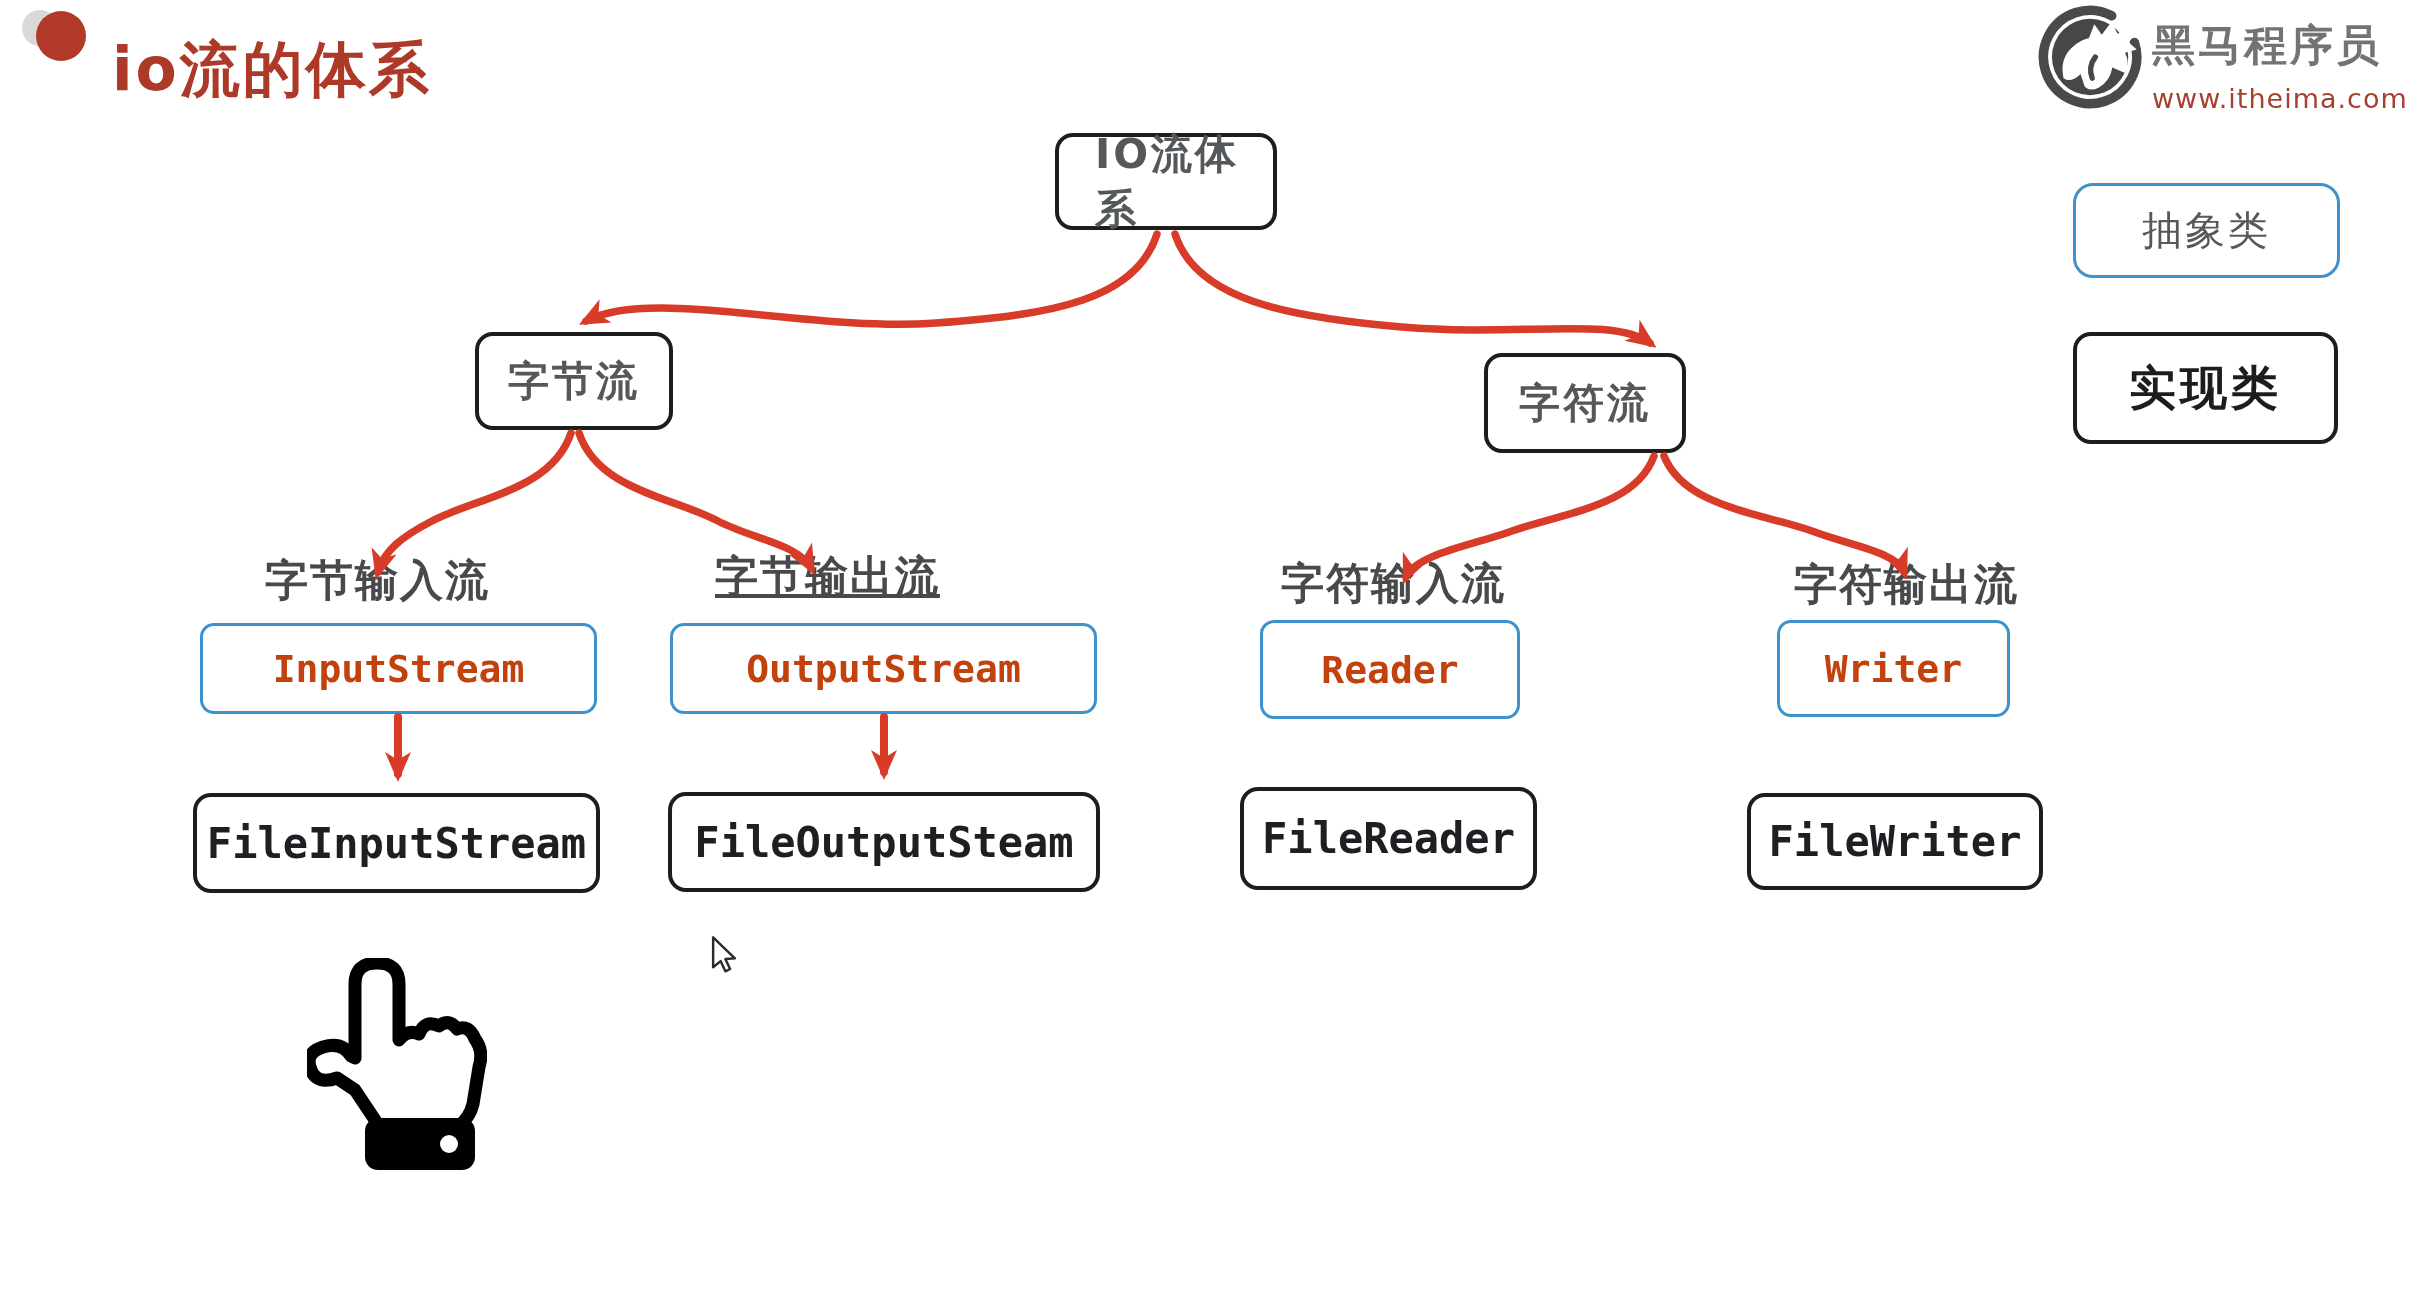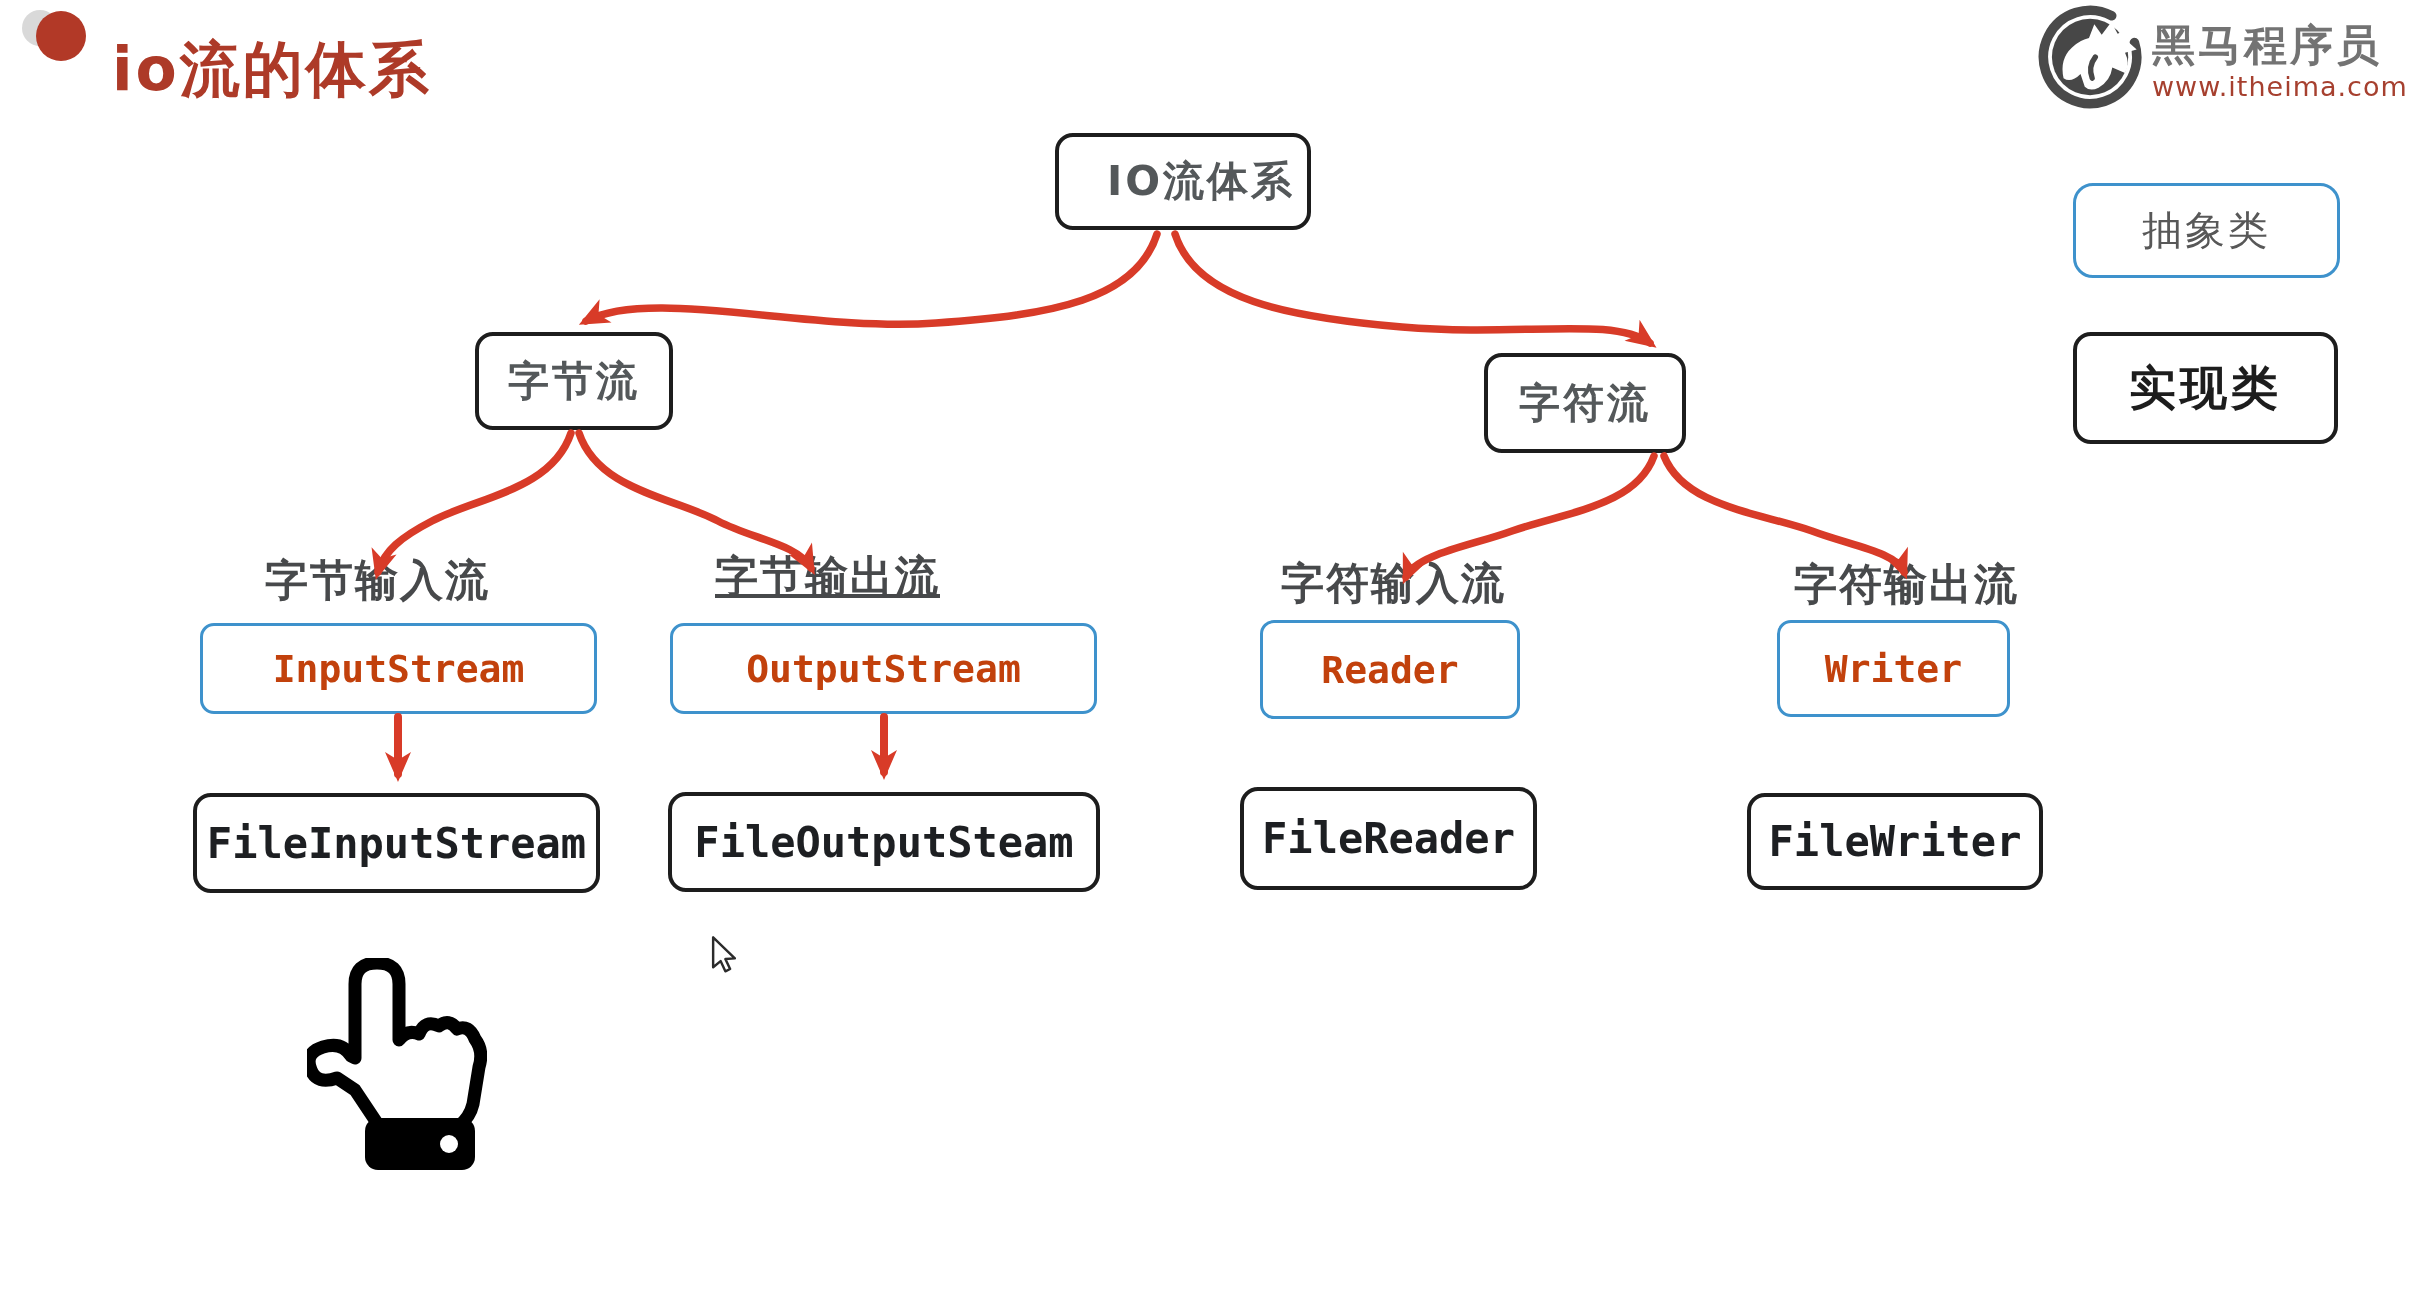--- a/index.html
+++ b/index.html
@@ -8,21 +8,21 @@
   .stage { position: relative; width: 2418px; height: 1298px; background: #ffffff; }
 
   .abs { position: absolute; box-sizing: border-box; }
 
   
   .dot { border-radius: 50%; }
   .page-title { font-size: 60px; font-weight: 800; color: #ad3a28; letter-spacing: 3px; white-space: nowrap; }
 
   
   .brand-name { font-size: 43px; font-weight: 700; color: #737373; letter-spacing: 3px; line-height: 1.1; }
-  .brand-url  { font-size: 27px; font-weight: 400; color: #a6402f; letter-spacing: 1px; margin-top: 2px; }
+  .brand-url  { font-size: 27px; font-weight: 400; color: #a6402f; letter-spacing: 1px; margin-top: 14px; }
 
   
   .box { display: flex; align-items: center; justify-content: center; background: #ffffff; }
   .black-box { border: 4px solid #1d1d1d; border-radius: 18px; }
   .blue-box  { border: 3px solid #3e92cc; border-radius: 14px; }
 
   .cn-node   { font-size: 41px; font-weight: 600; color: #54585a; letter-spacing: 3px; }
   .code-gray  { font-family: "DejaVu Sans Mono", "Liberation Mono", monospace;
                 font-size: 38px; font-weight: 700; color: #c2410c; }
   .code-black { font-family: "DejaVu Sans Mono", "Liberation Mono", monospace;
@@ -59,21 +59,21 @@
     <div class="brand-url">www.itheima.com</div>
   </div>
 
   <div class="abs box blue-box" style="left:2073px; top:183px; width:267px; height:95px; border-radius:20px;">
     <span class="legend-abstract-text">抽象类</span>
   </div>
   <div class="abs box black-box" style="left:2073px; top:332px; width:265px; height:112px;">
     <span class="legend-impl-text">实现类</span>
   </div>
 
-  <div class="abs box black-box" style="left:1055px; top:133px; width:256px; height:97px;padding-left:36px;">
+  <div class="abs box black-box" style="left:1055px; top:133px; width:222px; height:97px;padding-left:36px;">
     <span class="cn-node">IO流体系</span>
   </div>
 
   <div class="abs box black-box" style="left:475px; top:332px; width:198px; height:98px;">
     <span class="cn-node">字节流</span>
   </div>
   <div class="abs box black-box" style="left:1484px; top:353px; width:202px; height:100px;">
     <span class="cn-node">字符流</span>
   </div>
 

